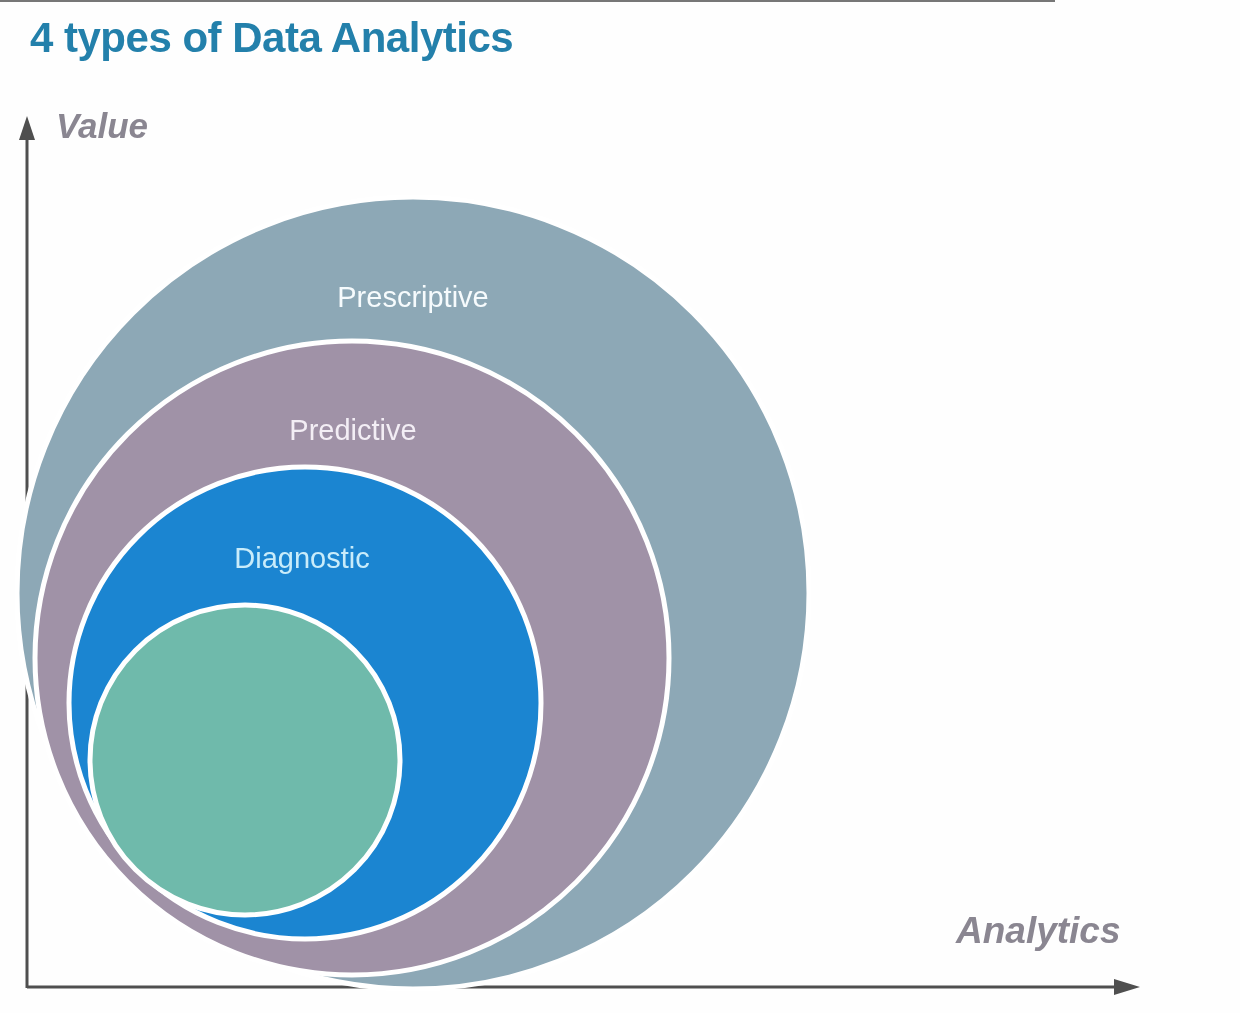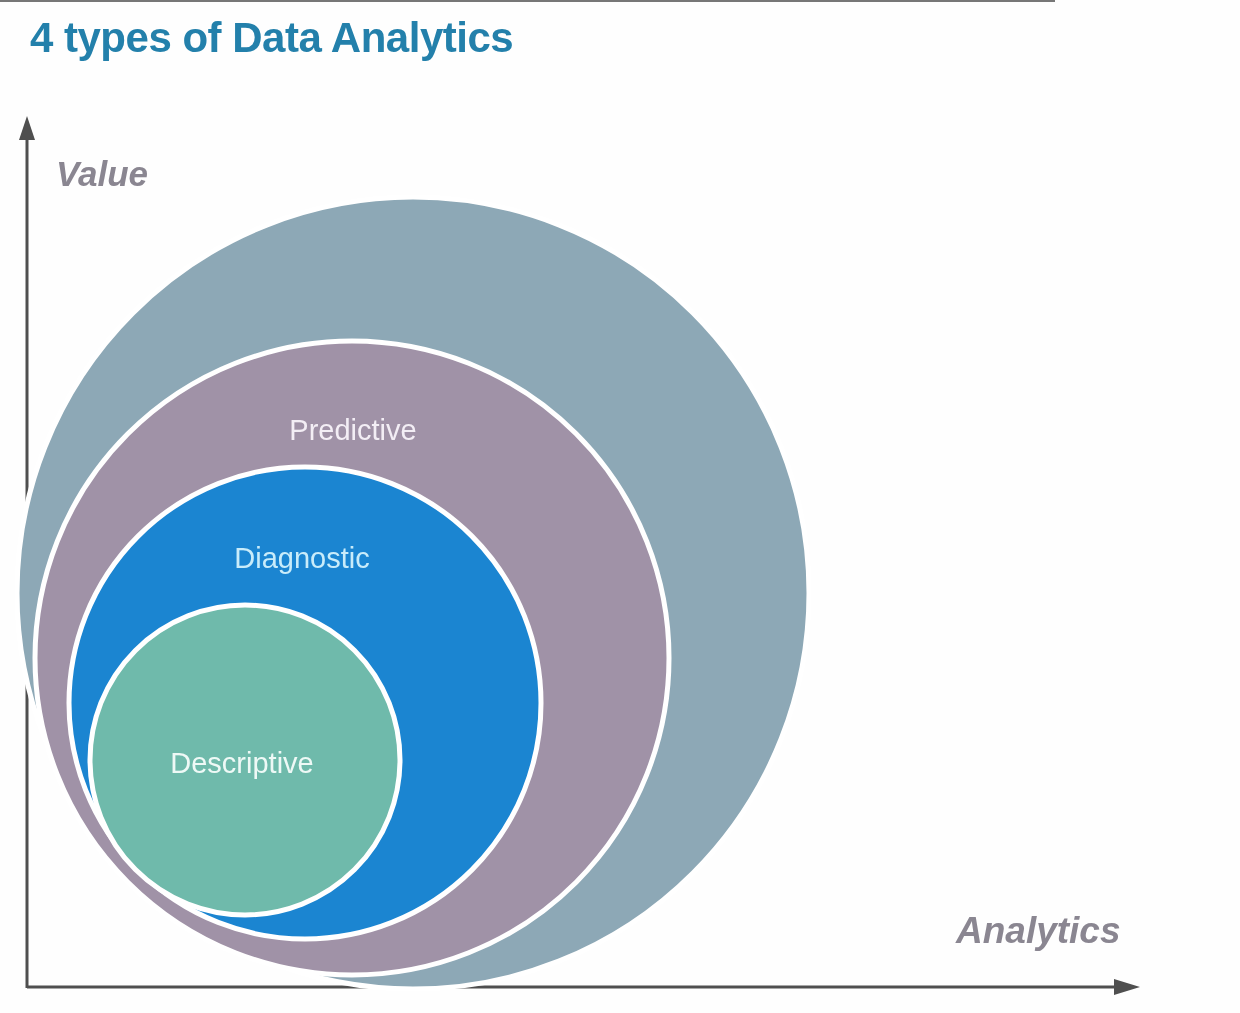--- a/index.html
+++ b/index.html
@@ -36,21 +36,20 @@
   .axis-label {
     position: absolute;
     font-style: italic;
     font-weight: 700;
     white-space: nowrap;
   }
   .value-label {
     left: 56px;
     top: 106px;
     font-size: 35px;
-    margin-top: 48px;
   }
   .complexity-label {
     left: 956px;
     top: 910px;
     font-size: 37px;
   }
   .diagram-svg {
     position: absolute;
     left: 0;
     top: 0;
@@ -91,24 +90,24 @@
 
     <circle cx="413" cy="593" r="396" stroke="#ffffff" stroke-width="5" fill="#8da8b6"></circle>
 
     <circle cx="352" cy="658" r="317" stroke="#ffffff" stroke-width="5" fill="#a092a7"></circle>
 
     <circle cx="305" cy="703" r="236" stroke="#ffffff" stroke-width="5" fill="#1b85d1"></circle>
 
     <circle cx="245" cy="760" r="155" stroke="#ffffff" stroke-width="5" fill="#6fbaab"></circle>
   </svg>
 
+  <div class="ring-label label-prescriptive">Prescriptive</div>
 
   <div class="ring-label label-diagnostic">Diagnostic</div>
 
   <div class="ring-label label-predictive">Predictive</div>
 
-  <div class="ring-label label-descriptive">Descriptive</div>
 
   <div class="axis-label value-label" style="color:#8a8691;">Value</div>
 
   <div class="axis-label complexity-label" style="color:#8a8691;">Analytics</div>
 
 </div>
 
 </body></html>

